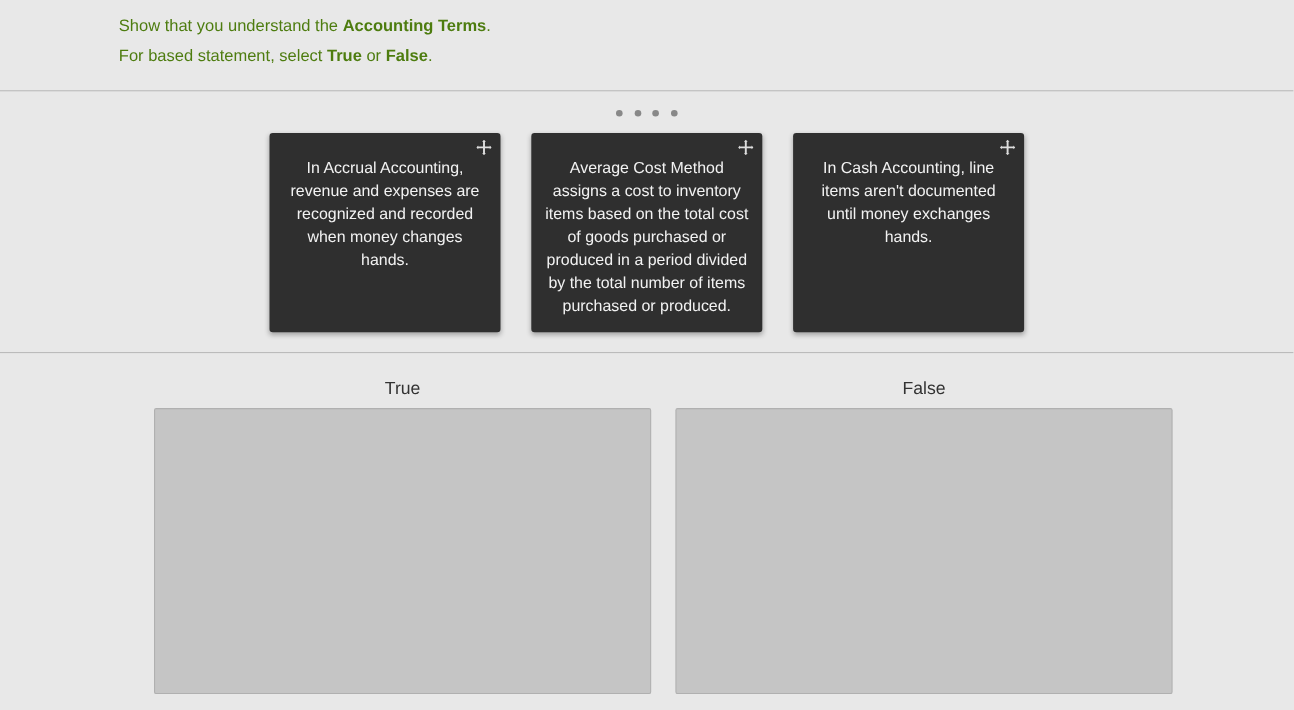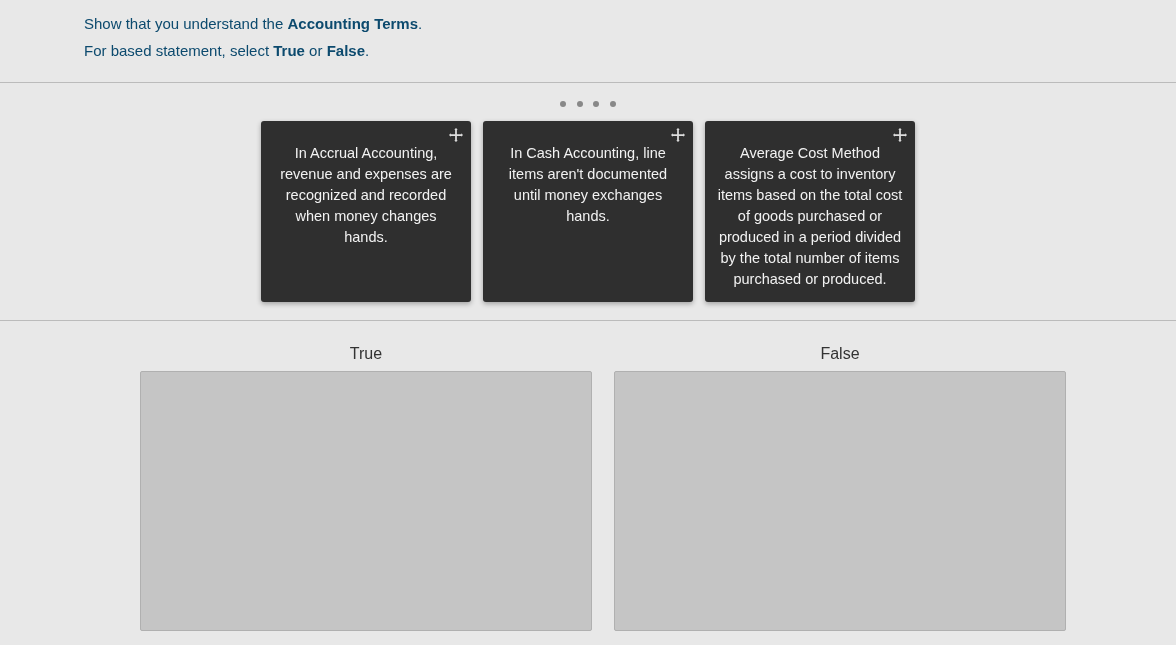--- a/index.html
+++ b/index.html
@@ -8,23 +8,23 @@
       padding: 0;
     }
     body {
       font-family: 'Segoe UI', Tahoma, Geneva, Verdana, sans-serif;
       background: #e8e8e8;
       width: 1176px;
       height: 645px;
       overflow: hidden;
     }
     .instructions {
-      padding: 10px 0 10px 84px;
+      padding: 10px 0 10px 108px;
       font-size: 15px;
-      color: #0c4a6e;
+      color: #4d7c0f;
       line-height: 1.8;
     }
     .instructions .line1 .bold {
       font-weight: bold;
     }
     .instructions .line2 .bold {
       font-weight: bold;
     }
     .divider {
       border-bottom: 1px solid #bbb;
@@ -38,21 +38,21 @@
       display: inline-block;
       width: 6px;
       height: 6px;
       border-radius: 50%;
       background: #888;
       margin: 0 3px;
     }
     .cards-row {
       display: flex;
       justify-content: center;
-      gap: 12px;
+      gap: 28px;
       padding: 4px 0 18px 0;
     }
     .card {
       position: relative;
       width: 210px;
       min-height: 140px;
       background: #2f2f2f;
       color: #f2f2f2;
       border-radius: 3px;
       padding: 22px 12px 12px 12px;
@@ -130,29 +130,29 @@
         </svg>
     </div>
     <span>In Accrual Accounting, revenue and expenses are recognized and recorded when money changes hands.</span>
   </div>
   <div class="card">
     <div class="move-icon">
       <svg viewBox="0 0 16 16">
           <path d="M8 0l2 2H9v5h5V6l2 2-2 2V9H9v5h1l-2 2-2-2h1V9H2v1L0 8l2-2v1h5V2H6l2-2z"></path>
         </svg>
     </div>
-    <span>In Cash Accounting, line items aren't documented until money exchanges hands.</span>
+    <span>Average Cost Method assigns a cost to inventory items based on the total cost of goods purchased or produced in a period divided by the total number of items purchased or produced.</span>
   </div>
   <div class="card">
     <div class="move-icon">
       <svg viewBox="0 0 16 16">
           <path d="M8 0l2 2H9v5h5V6l2 2-2 2V9H9v5h1l-2 2-2-2h1V9H2v1L0 8l2-2v1h5V2H6l2-2z"></path>
         </svg>
     </div>
-    <span>Average Cost Method assigns a cost to inventory items based on the total cost of goods purchased or produced in a period divided by the total number of items purchased or produced.</span>
+    <span>In Cash Accounting, line items aren't documented until money exchanges hands.</span>
   </div>
 </div>
 
 <div class="card-divider"></div>
 
 <div class="dropzones">
   <div class="dropzone-wrap">
     <div class="dropzone-label">True</div>
     <div class="dropzone"></div>
   </div>

